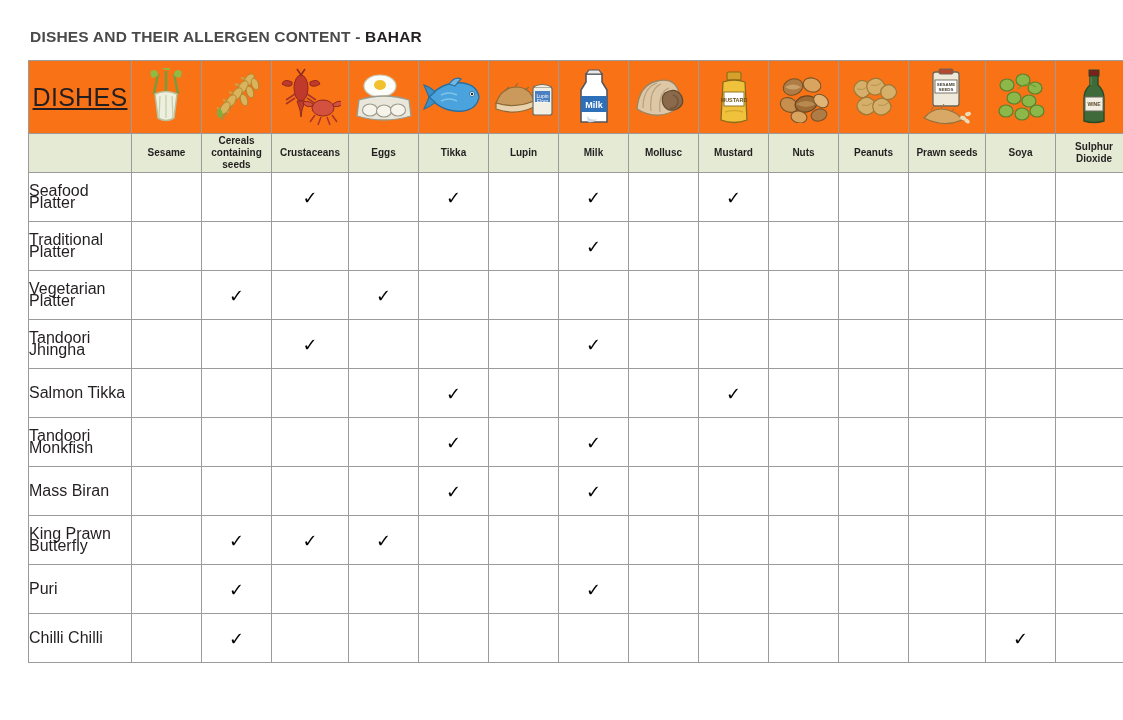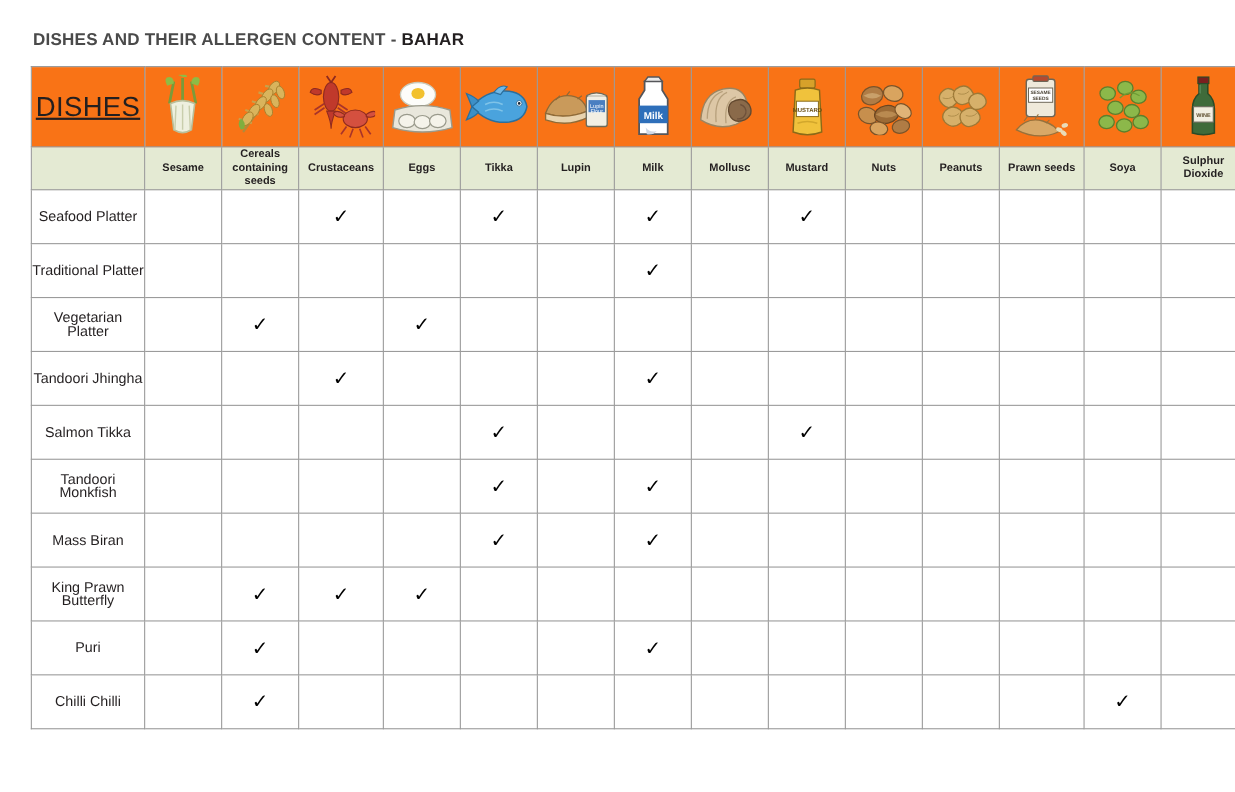--- a/index.html
+++ b/index.html
@@ -70,23 +70,23 @@
     padding: 3px 2px;
   }
   .label-row td.dish-blank {
     background: #e4ead3;
   }
   tbody td {
     height: 48px;
     background: #ffffff;
   }
   td.dish-name {
-    text-align: center;
+    text-align: left;
     padding: 0 6px;
-    font-size: 13px;
+    font-size: 16px;
     line-height: 12.5px;
     color: #231f20;
   }
   td.mark {
     text-align: center;
     font-size: 19px;
     line-height: 19px;
     color: #000000;
   }
   .tick {

